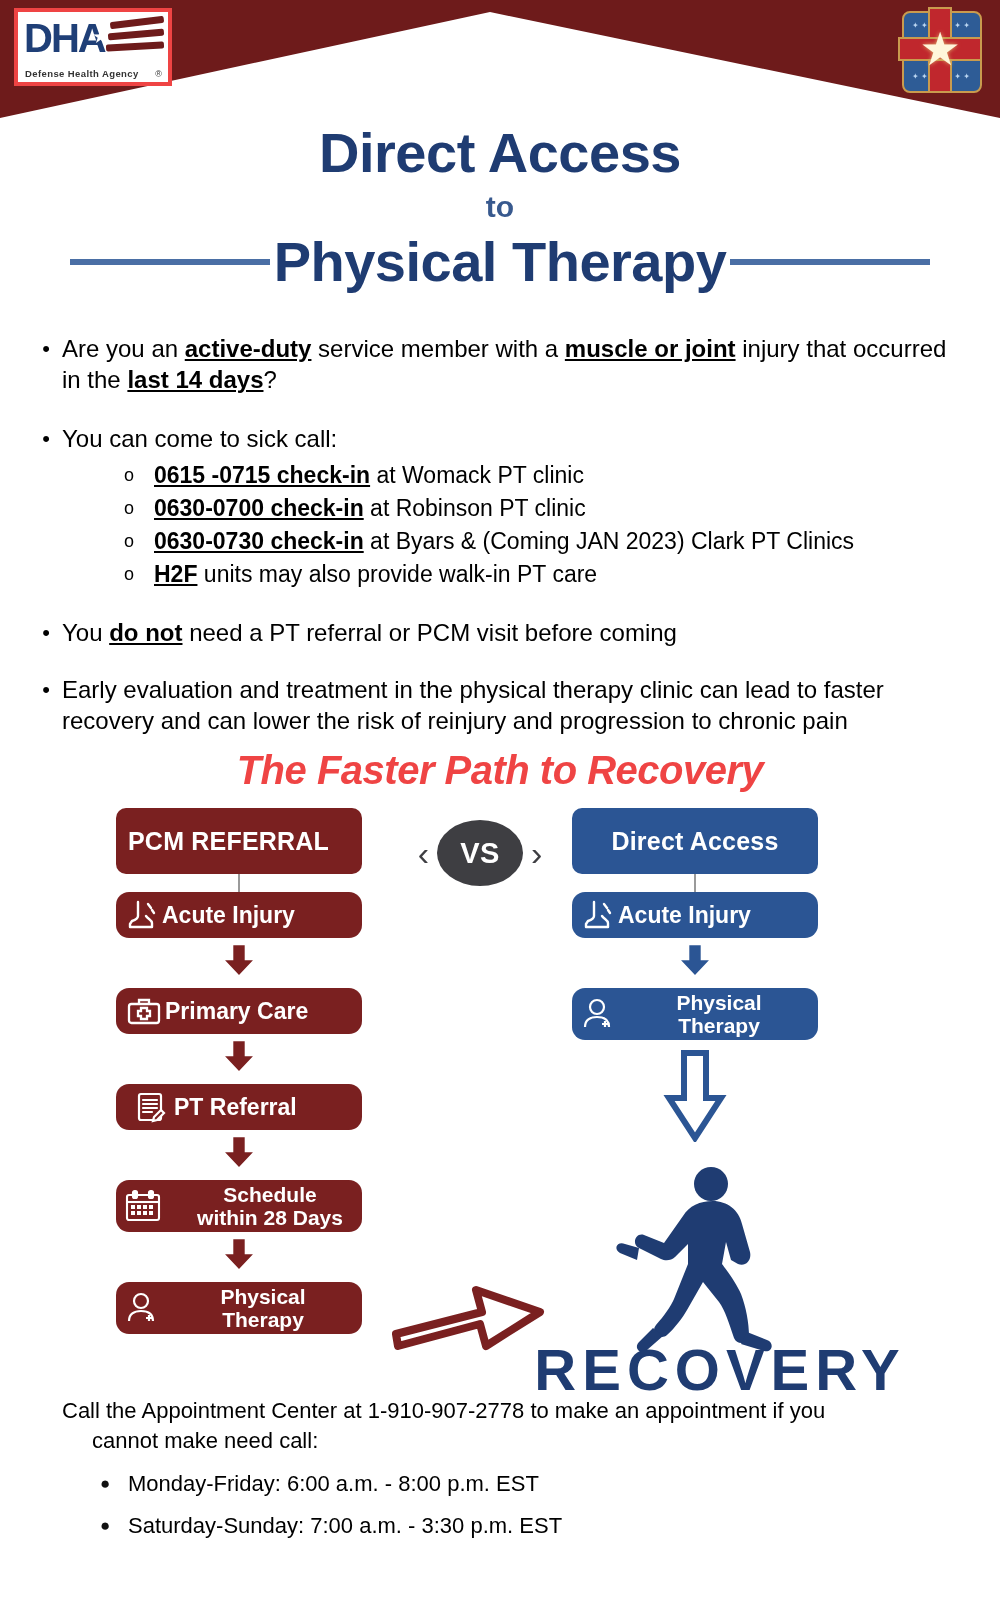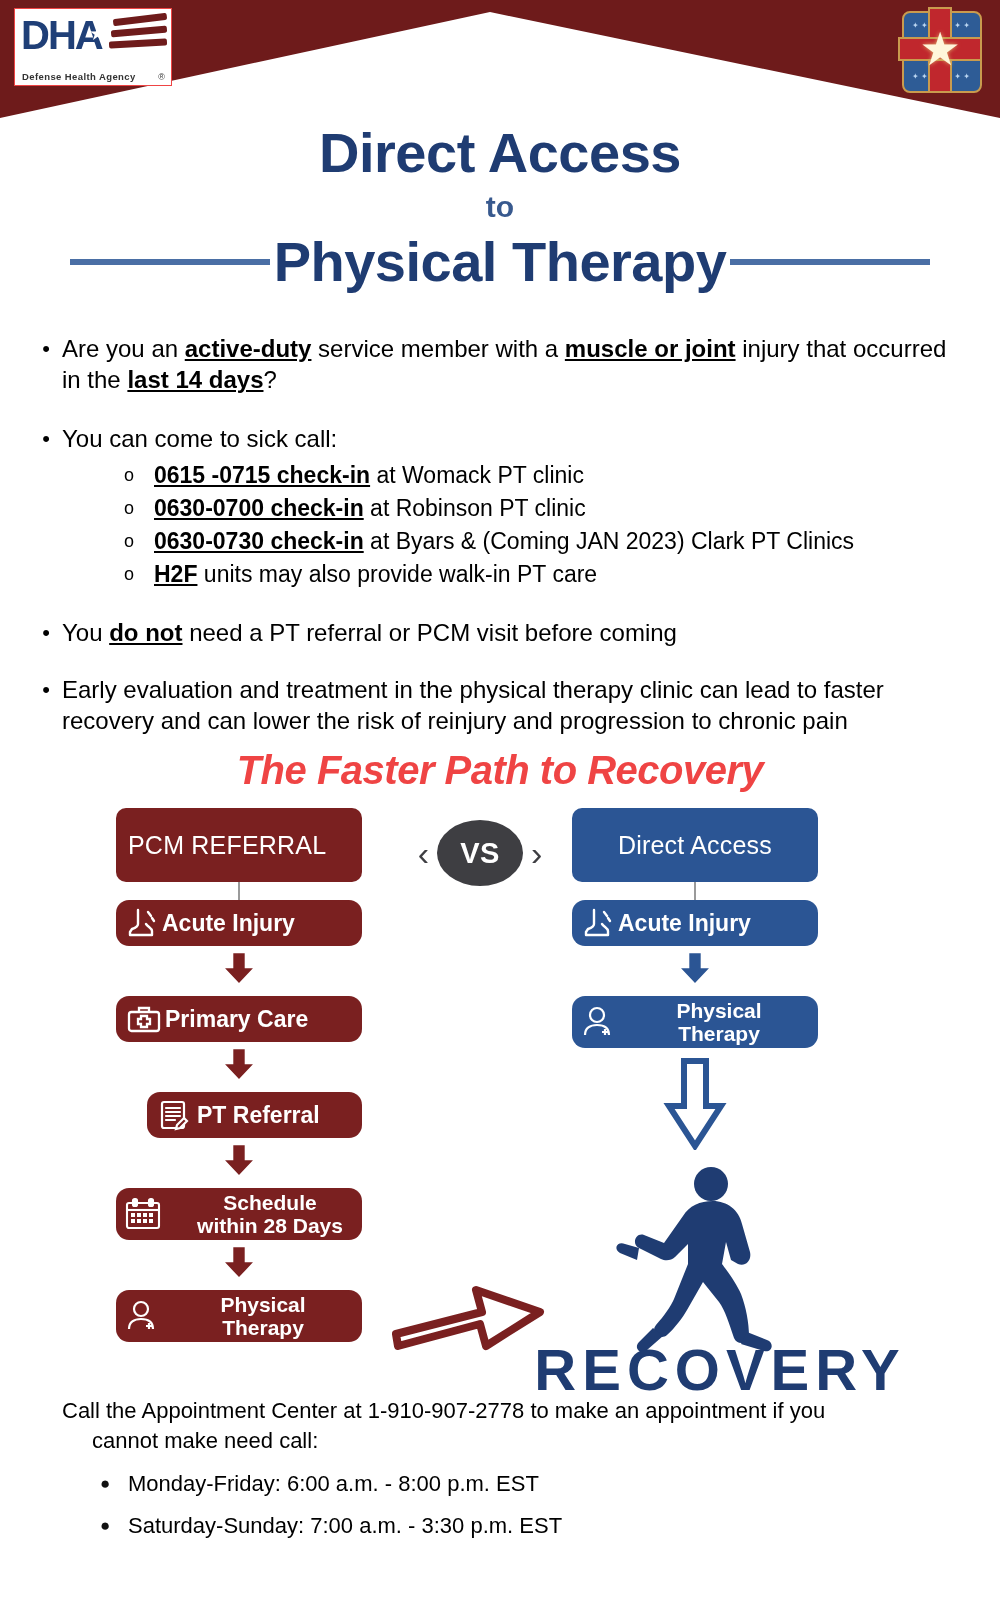--- a/index.html
+++ b/index.html
@@ -11,21 +11,21 @@
   }
   .page{position:relative;width:1000px;height:1610px;background:#fff;}
 
   
   .banner{position:absolute;left:0;top:0;width:1000px;height:122px;background:#6E1B1B;overflow:hidden;}
   .banner-notch{position:absolute;left:0;top:0;width:1000px;height:122px;
     background:#ffffff;
     clip-path:polygon(0 118px, 490px 12px, 1000px 118px, 1000px 122px, 0 122px);
   }
   .dha-logo{position:absolute;left:14px;top:8px;width:158px;height:78px;background:#ffffff;
-    border:1px solid #ef4444;box-sizing:border-box;}
+    border:4px solid #ef4444;box-sizing:border-box;}
   .dha-inner{position:relative;width:100%;height:100%;}
   .dha-text{position:absolute;left:6px;top:4px;font-size:40px;font-weight:bold;color:#1F3F77;
     letter-spacing:-2px;font-family:"Liberation Sans",sans-serif;line-height:44px;}
   .dha-star{position:absolute;left:74px;top:26px;width:0;height:0;color:#fff;font-size:16px;}
   .dha-star:before{content:"★";color:#ffffff;font-size:19px;position:absolute;left:0;top:-13px;}
   .dha-flag{position:absolute;right:4px;top:5px;width:58px;height:44px;}
   .stripe{position:absolute;height:7px;background:#6E1B1B;border-radius:2px;}
   .dha-sub{position:absolute;left:7px;bottom:3px;font-size:9.5px;color:#333;letter-spacing:0.4px;
     font-weight:bold;font-family:"Liberation Sans",sans-serif;}
   .dha-reg{position:absolute;right:6px;bottom:3px;font-size:9px;color:#333;}
@@ -65,22 +65,22 @@
   .sl .txt{font-size:23px;line-height:32px;color:#000;}
 
   
   .flow-title{position:absolute;left:0;top:748px;width:1000px;text-align:center;
     font-size:40px;font-weight:bold;font-style:italic;color:#ef4444;letter-spacing:-0.5px;}
 
   .col{position:absolute;width:246px;}
   .col.left{left:116px;top:808px;}
   .col.right{left:572px;top:808px;}
 
-  .hdr-box{height:74px;border-radius:10px;display:flex;align-items:center;
-    color:#fff;font-weight:normal;font-size:25px;letter-spacing:0.2px;}
+  .hdr-box{height:66px;border-radius:10px;display:flex;align-items:center;
+    color:#fff;font-weight:bold;font-size:25px;letter-spacing:0.2px;}
   .hdr-box.red{background:#7A2020;padding-left:12px;}
   .hdr-box.blue{background:#2B5594;justify-content:center;}
 
   .connector{width:2px;height:18px;background:#9A9A9A;margin:0 auto;}
 
   .step{border-radius:13px;display:flex;align-items:center;color:#fff;font-weight:bold;
     position:relative;}
   .step.red{background:#7A2020;}
   .step.blue{background:#2B5594;}
   .step .ico{flex:0 0 auto;display:flex;align-items:center;justify-content:center;}
@@ -247,21 +247,21 @@
       </div>
       <div class="lbl" style="margin-left:3px;">Primary Care</div>
     </div>
 
     <div class="arrow">
       <svg width="42" height="38" viewBox="0 0 42 38">
           <path d="M14 2 L28 2 L28 17 L38 17 L21 35 L4 17 L14 17 Z" fill="#7A2020" stroke="#ffffff" stroke-width="2.6"></path>
         </svg>
     </div>
 
-    <div class="step red" style="height:46px;padding-left:10px;margin-left:31px;">
+    <div class="step red" style="height:46px;padding-left:18px;">
       <div class="ico">
         <svg width="32" height="32" viewBox="0 0 32 32">
             <g fill="none" stroke="#fff" stroke-width="2.2" stroke-linecap="round">
           <rect x="5" y="3" width="22" height="26" rx="2"></rect>
           <path d="M9 9 H23 M9 13 H23 M9 17 H23 M9 21 H18"></path>
           <path d="M20 26 L27 19 L30 22 L23 29 L19 30 Z" fill="#7A2020"></path>
             </g>
           </svg>
       </div>
       <div class="lbl" style="margin-left:8px;">PT Referral</div>

